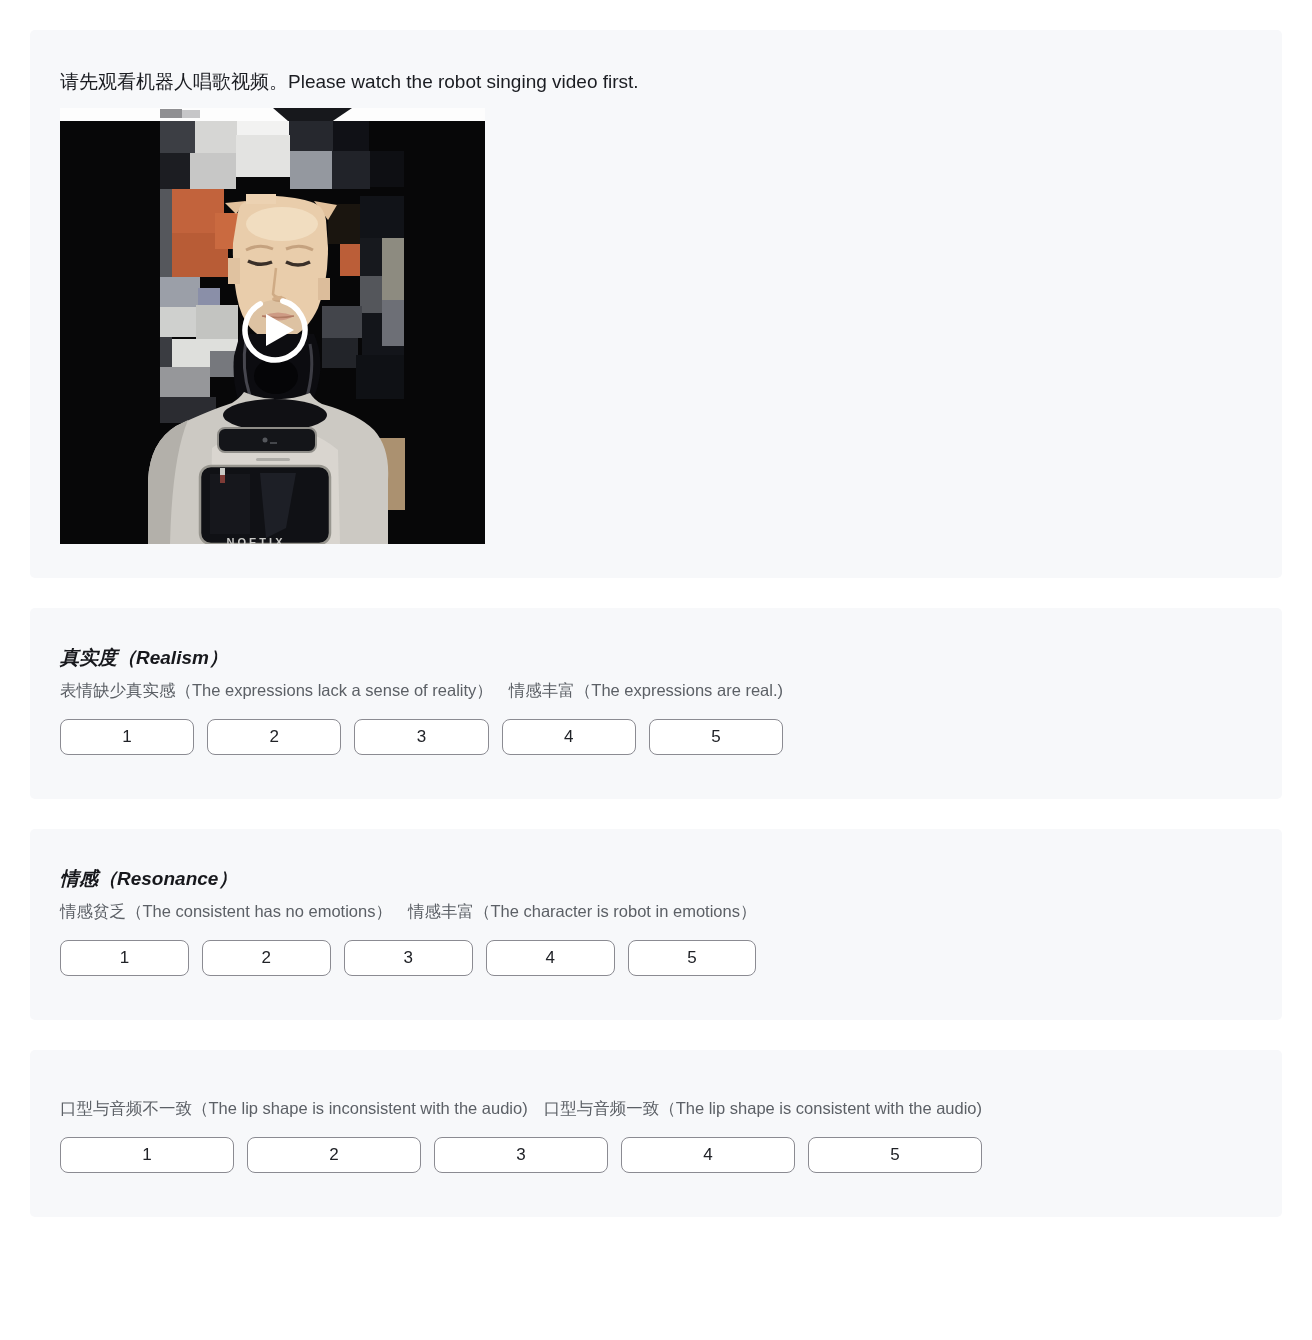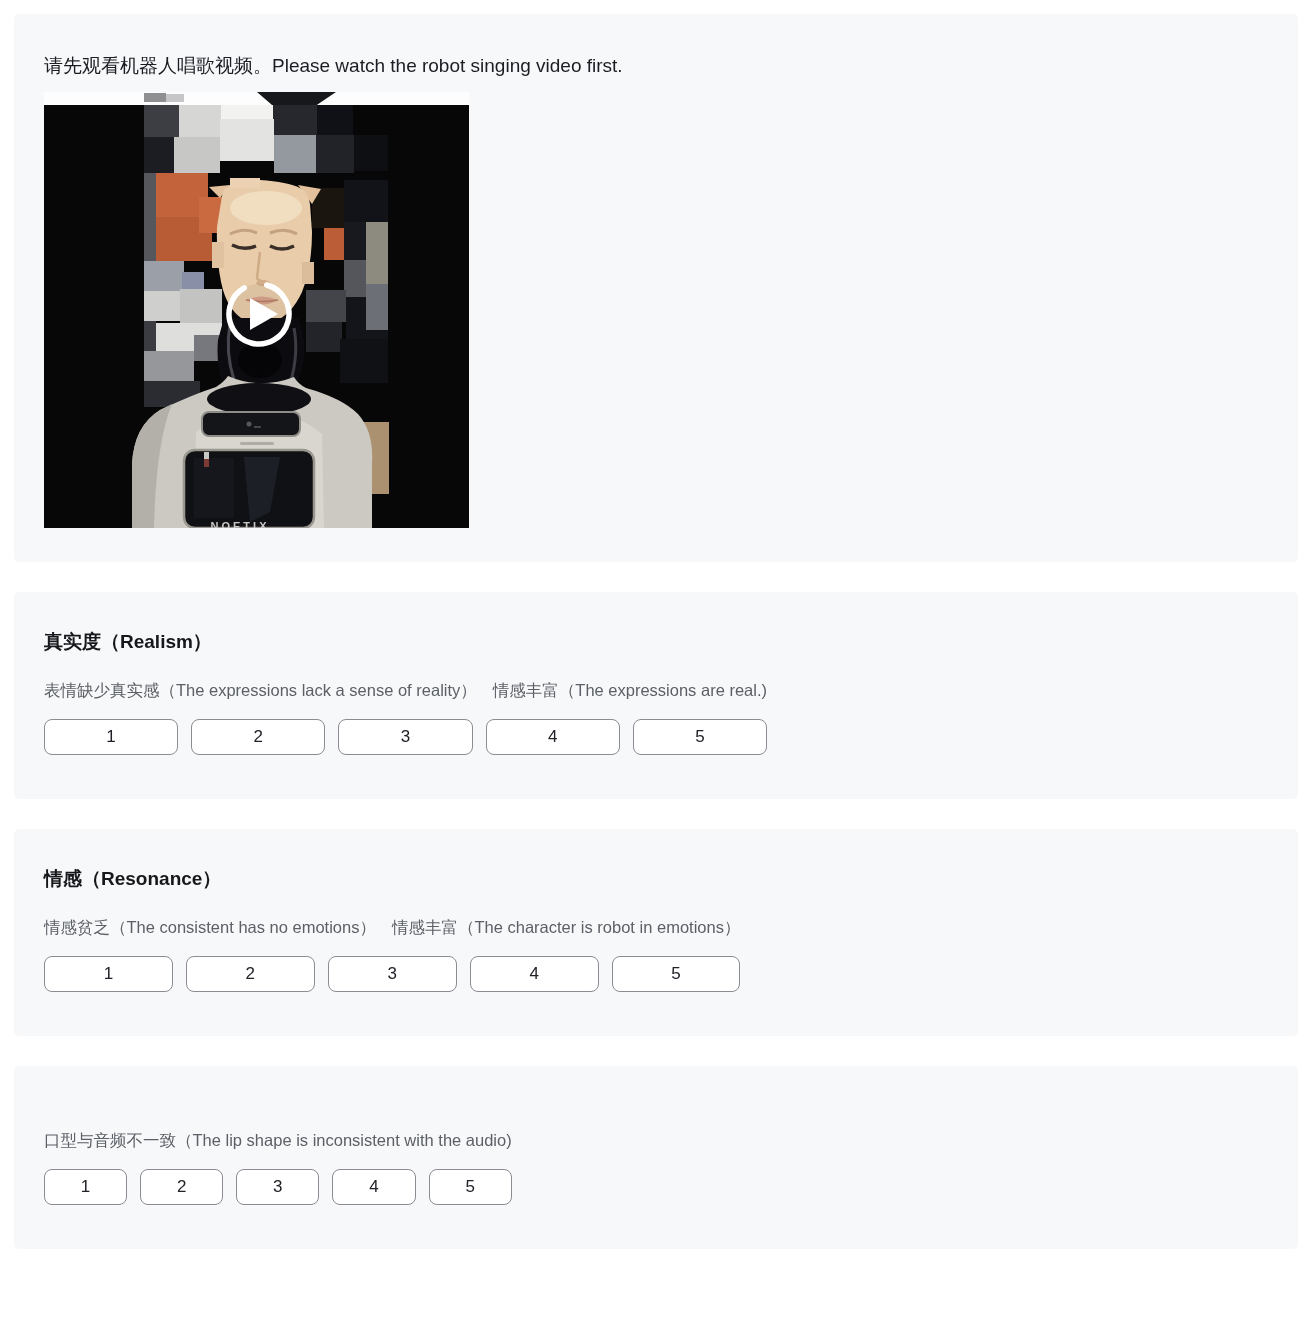--- a/index.html
+++ b/index.html
@@ -2,21 +2,21 @@
 <html><head>
 <meta charset="utf-8">
 <style>
   * { box-sizing: border-box; }
   html, body { margin: 0; padding: 0; background: #ffffff; }
   body {
     width: 1312px;
     font-family: "Liberation Sans", "DejaVu Sans", sans-serif;
     color: #1f2127;
   }
-  .page { padding: 14px; }
+  .page { padding: 30px; }
   .card {
     background: #f7f8fa;
     border-radius: 5px;
     padding: 38px 30px 44px;
     margin-bottom: 30px;
   }
   .card:last-child { margin-bottom: 0; }
   .card.video-card { padding-bottom: 34px; }
 
   .instruction {
@@ -34,25 +34,26 @@
   }
   .video svg { display: block; width: 425px; height: 436px; }
 
   .fit { width: fit-content; max-width: 100%; }
   h2.q-title {
     margin: 0;
     font-size: 19px;
     line-height: 24px;
     font-weight: 600;
     color: #17181c;
+    font-style: italic;
   }
   .anchors {
     display: flex;
     gap: 16px;
-    margin-top: 25px;
+    margin-top: 9px;
     font-size: 16.5px;
     line-height: 23px;
     color: #5c6066;
   }
   .anchors span { display: block; }
   .options {
     display: flex;
     gap: 13px;
     margin-top: 17px;
   }
@@ -208,20 +209,21 @@
         <button type="button">4</button>
         <button type="button">5</button>
       </div>
     </div>
   </section>
 
   <section class="card q">
     <div class="fit">
       <div class="anchors">
         <span>口型与音频不一致（The lip shape is inconsistent with the audio)</span>
+        <span>口型与音频一致（The lip shape is consistent with the audio)</span>
       </div>
       <div class="options">
         <button type="button">1</button>
         <button type="button">2</button>
         <button type="button">3</button>
         <button type="button">4</button>
         <button type="button">5</button>
       </div>
     </div>
   </section>

